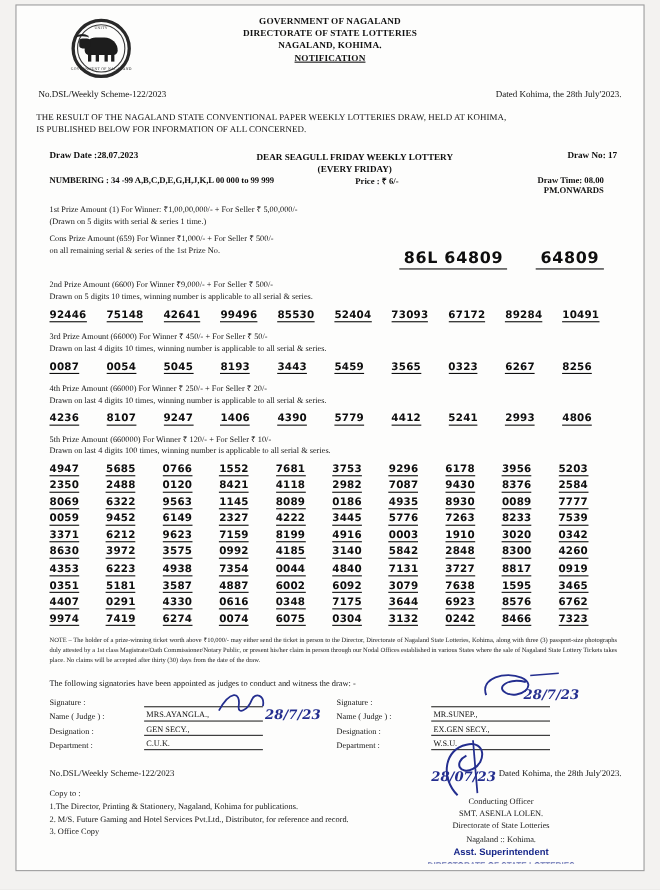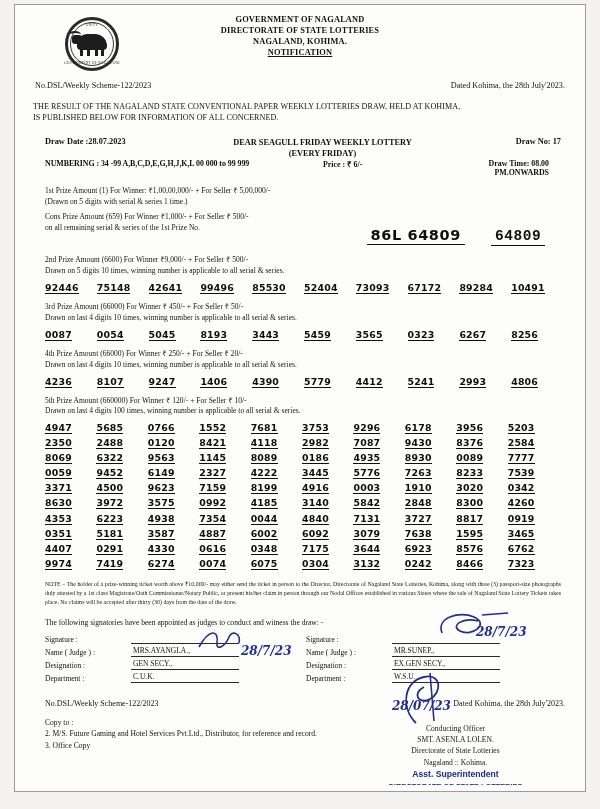--- a/index.html
+++ b/index.html
@@ -121,21 +121,21 @@
     flex: 1; text-align: center; padding-top: 3px;
   }
   .big-num {
     font-family: "DejaVu Sans", sans-serif;
     font-size: 14.5px; font-weight: bold; color: #101010;
     letter-spacing: .6px; display: inline-block;
     border-bottom: 1.6px solid #101010;
     padding: 0 4px 1px 4px;
     margin-top: 38px;
   }
-  .big-num.second { margin-top: 14px; margin-left: 22px; font-family: Liberation Mono, monospace; }
+  .big-num.second { margin-top: 14px; margin-left: 22px; }
 
   
   .numrow {
     display: flex; margin-top: 5px; padding-right: 4px;
   }
   .numrow .cell {
     flex: 1; text-align: left;
     font-family: "DejaVu Sans", sans-serif;
     font-size: 9.4px; font-weight: bold; color: #101010;
     letter-spacing: .2px;
@@ -379,21 +379,21 @@
             <div class="cell"><span>2327</span></div>
             <div class="cell"><span>4222</span></div>
             <div class="cell"><span>3445</span></div>
             <div class="cell"><span>5776</span></div>
             <div class="cell"><span>7263</span></div>
             <div class="cell"><span>8233</span></div>
             <div class="cell"><span>7539</span></div>
           </div>
           <div class="numrow">
             <div class="cell"><span>3371</span></div>
-            <div class="cell"><span>4500</span></div>
+            <div class="cell"><span>6212</span></div>
             <div class="cell"><span>9623</span></div>
             <div class="cell"><span>7159</span></div>
             <div class="cell"><span>8199</span></div>
             <div class="cell"><span>4916</span></div>
             <div class="cell"><span>0003</span></div>
             <div class="cell"><span>1910</span></div>
             <div class="cell"><span>3020</span></div>
             <div class="cell"><span>0342</span></div>
           </div>
           <div class="numrow">
@@ -512,20 +512,21 @@
     </div>
   </div>
 
   <div class="footer-ref">
     <span>No.DSL/Weekly Scheme-122/2023</span>
     <span>Dated Kohima, the 28th July'2023.</span>
   </div>
 
   <div class="copy-block">
     <div>Copy to :</div>
+    <div>1.The Director, Printing &amp; Stationery, Nagaland, Kohima for publications.</div>
     <div>2. M/S. Future Gaming and Hotel Services Pvt.Ltd., Distributor, for reference and record.</div>
     <div>3. Office Copy</div>
   </div>
 
   <div class="officer">
     <svg class="scribble" style="left:42px; top:-52px;" width="120" height="58">
       <path d="M26,52 C10,36 14,10 34,6 C52,2 52,22 40,28 C28,34 22,22 34,16" fill="none" stroke="#26308f" stroke-width="1.8"></path>
       <path d="M40,2 L44,50" fill="none" stroke="#26308f" stroke-width="1.6"></path>
     </svg>
     <span class="hand hand-date" style="left:44px; top:-26px;">28/07/23</span>

